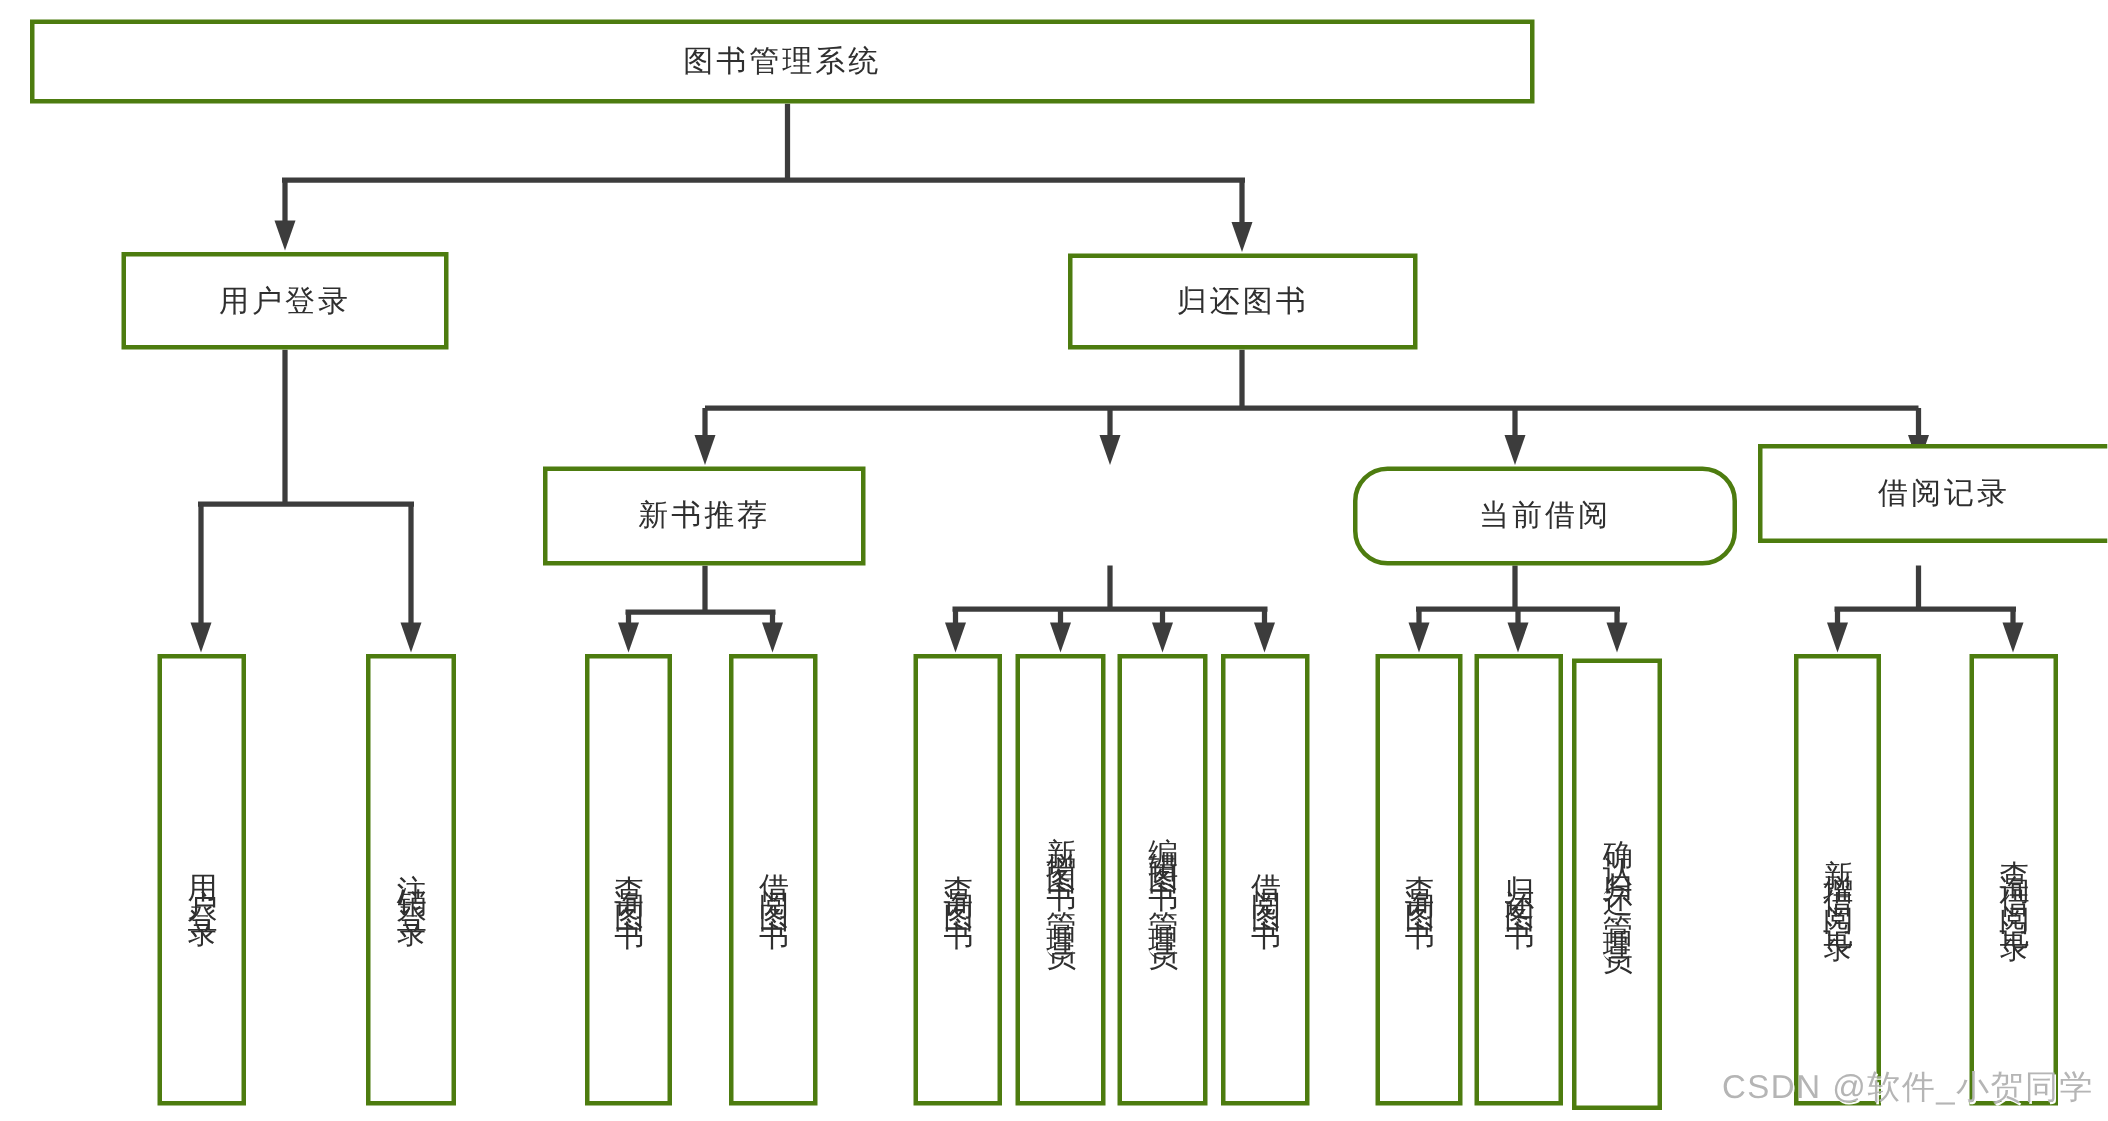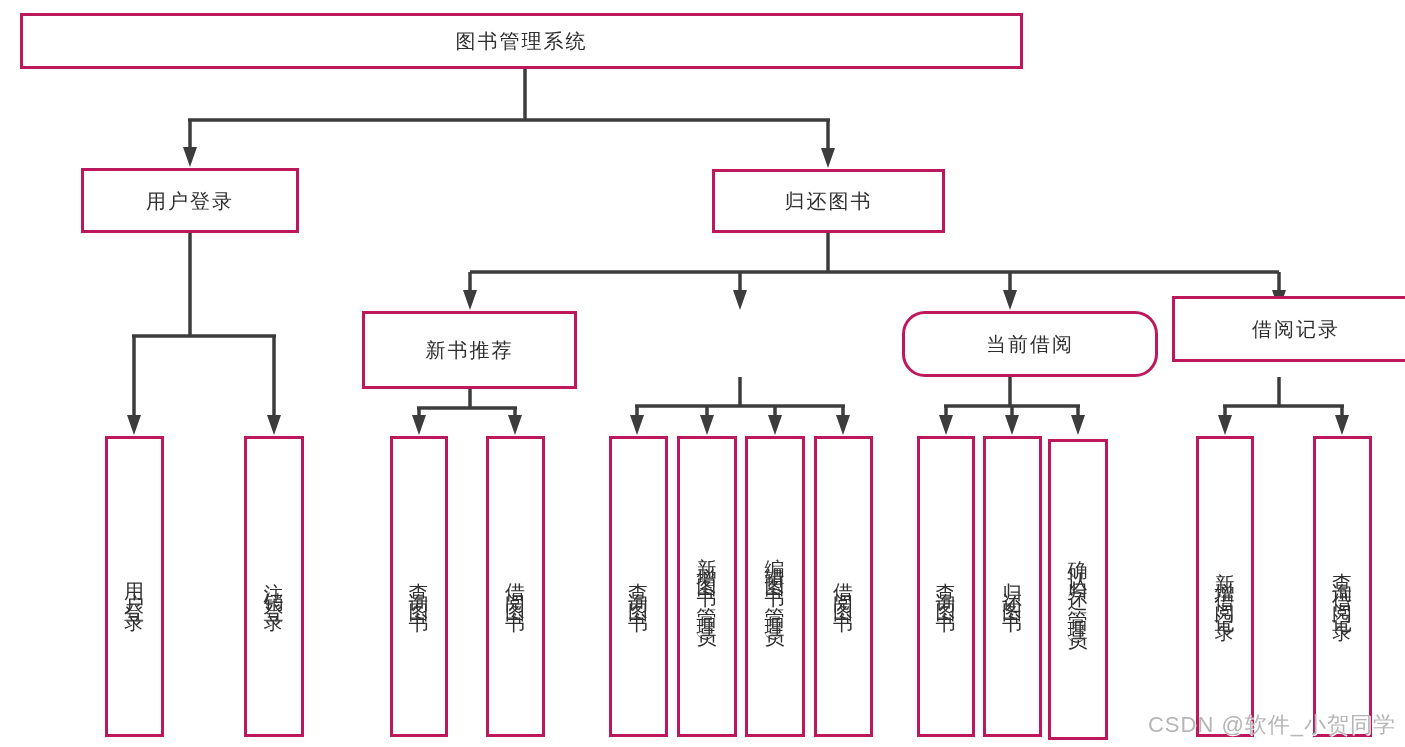--- a/index.html
+++ b/index.html
@@ -3,21 +3,21 @@
 <meta charset="utf-8">
 <style>
   html,body{margin:0;padding:0;background:#ffffff;}
   .stage{
     position:relative;width:1405px;height:747px;background:#ffffff;overflow:hidden;
     font-family:"Liberation Sans","DejaVu Sans",sans-serif;color:#2f2f2f;
   }
   .wires{position:absolute;left:0;top:0;z-index:1;}
   .box{
     position:absolute;z-index:2;box-sizing:border-box;background:#ffffff;
-    border:3px solid #be185d;display:flex;align-items:center;justify-content:center;
+    border:3px solid #4d7c0f;display:flex;align-items:center;justify-content:center;
     text-align:left;
   }
   .h-label{font-size:20px;letter-spacing:2px;line-height:1.2;white-space:nowrap;}
   .v-label{
     writing-mode:vertical-rl;text-orientation:mixed;
     font-size:20px;letter-spacing:10px;line-height:1;white-space:nowrap;
   }
   .watermark{
     position:absolute;right:9px;bottom:7px;z-index:3;
     font-size:22px;color:#b5b5b5;letter-spacing:1px;white-space:nowrap;
@@ -93,21 +93,21 @@
       <polygon points="1218,415 1232,415 1225,435"></polygon>
       <polygon points="1335,415 1349,415 1342,435"></polygon>
     </g>
   </svg>
 
   <div class="box h-label" style="left:20px;top:13px;width:1003px;height:56px;">图书管理系统</div>
 
   <div class="box h-label" style="left:81px;top:168px;width:218px;height:65px;">用户登录</div>
   <div class="box h-label" style="left:712px;top:169px;width:233px;height:64px;">归还图书</div>
 
-  <div class="box h-label" style="left:362px;top:311px;width:215px;height:78px;">新书推荐</div>
+  <div class="box h-label" style="left:362px;top:311px;width:215px;height:66px;">新书推荐</div>
   <div class="box h-label" style="left:902px;top:311px;width:256px;height:66px;border-radius:23px;">当前借阅</div>
   <div class="box h-label" style="left:1172px;top:296px;width:248px;height:66px;">借阅记录</div>
 
   <div class="box v-label" style="left:105px;top:436px;width:59px;height:301px;">用户登录</div>
   <div class="box v-label" style="left:244px;top:436px;width:60px;height:301px;">注销登录</div>
 
   <div class="box v-label" style="left:390px;top:436px;width:58px;height:301px;">查询图书</div>
   <div class="box v-label" style="left:486px;top:436px;width:59px;height:301px;">借阅图书</div>
 
   <div class="box v-label" style="left:609px;top:436px;width:59px;height:301px;">查询图书</div>

